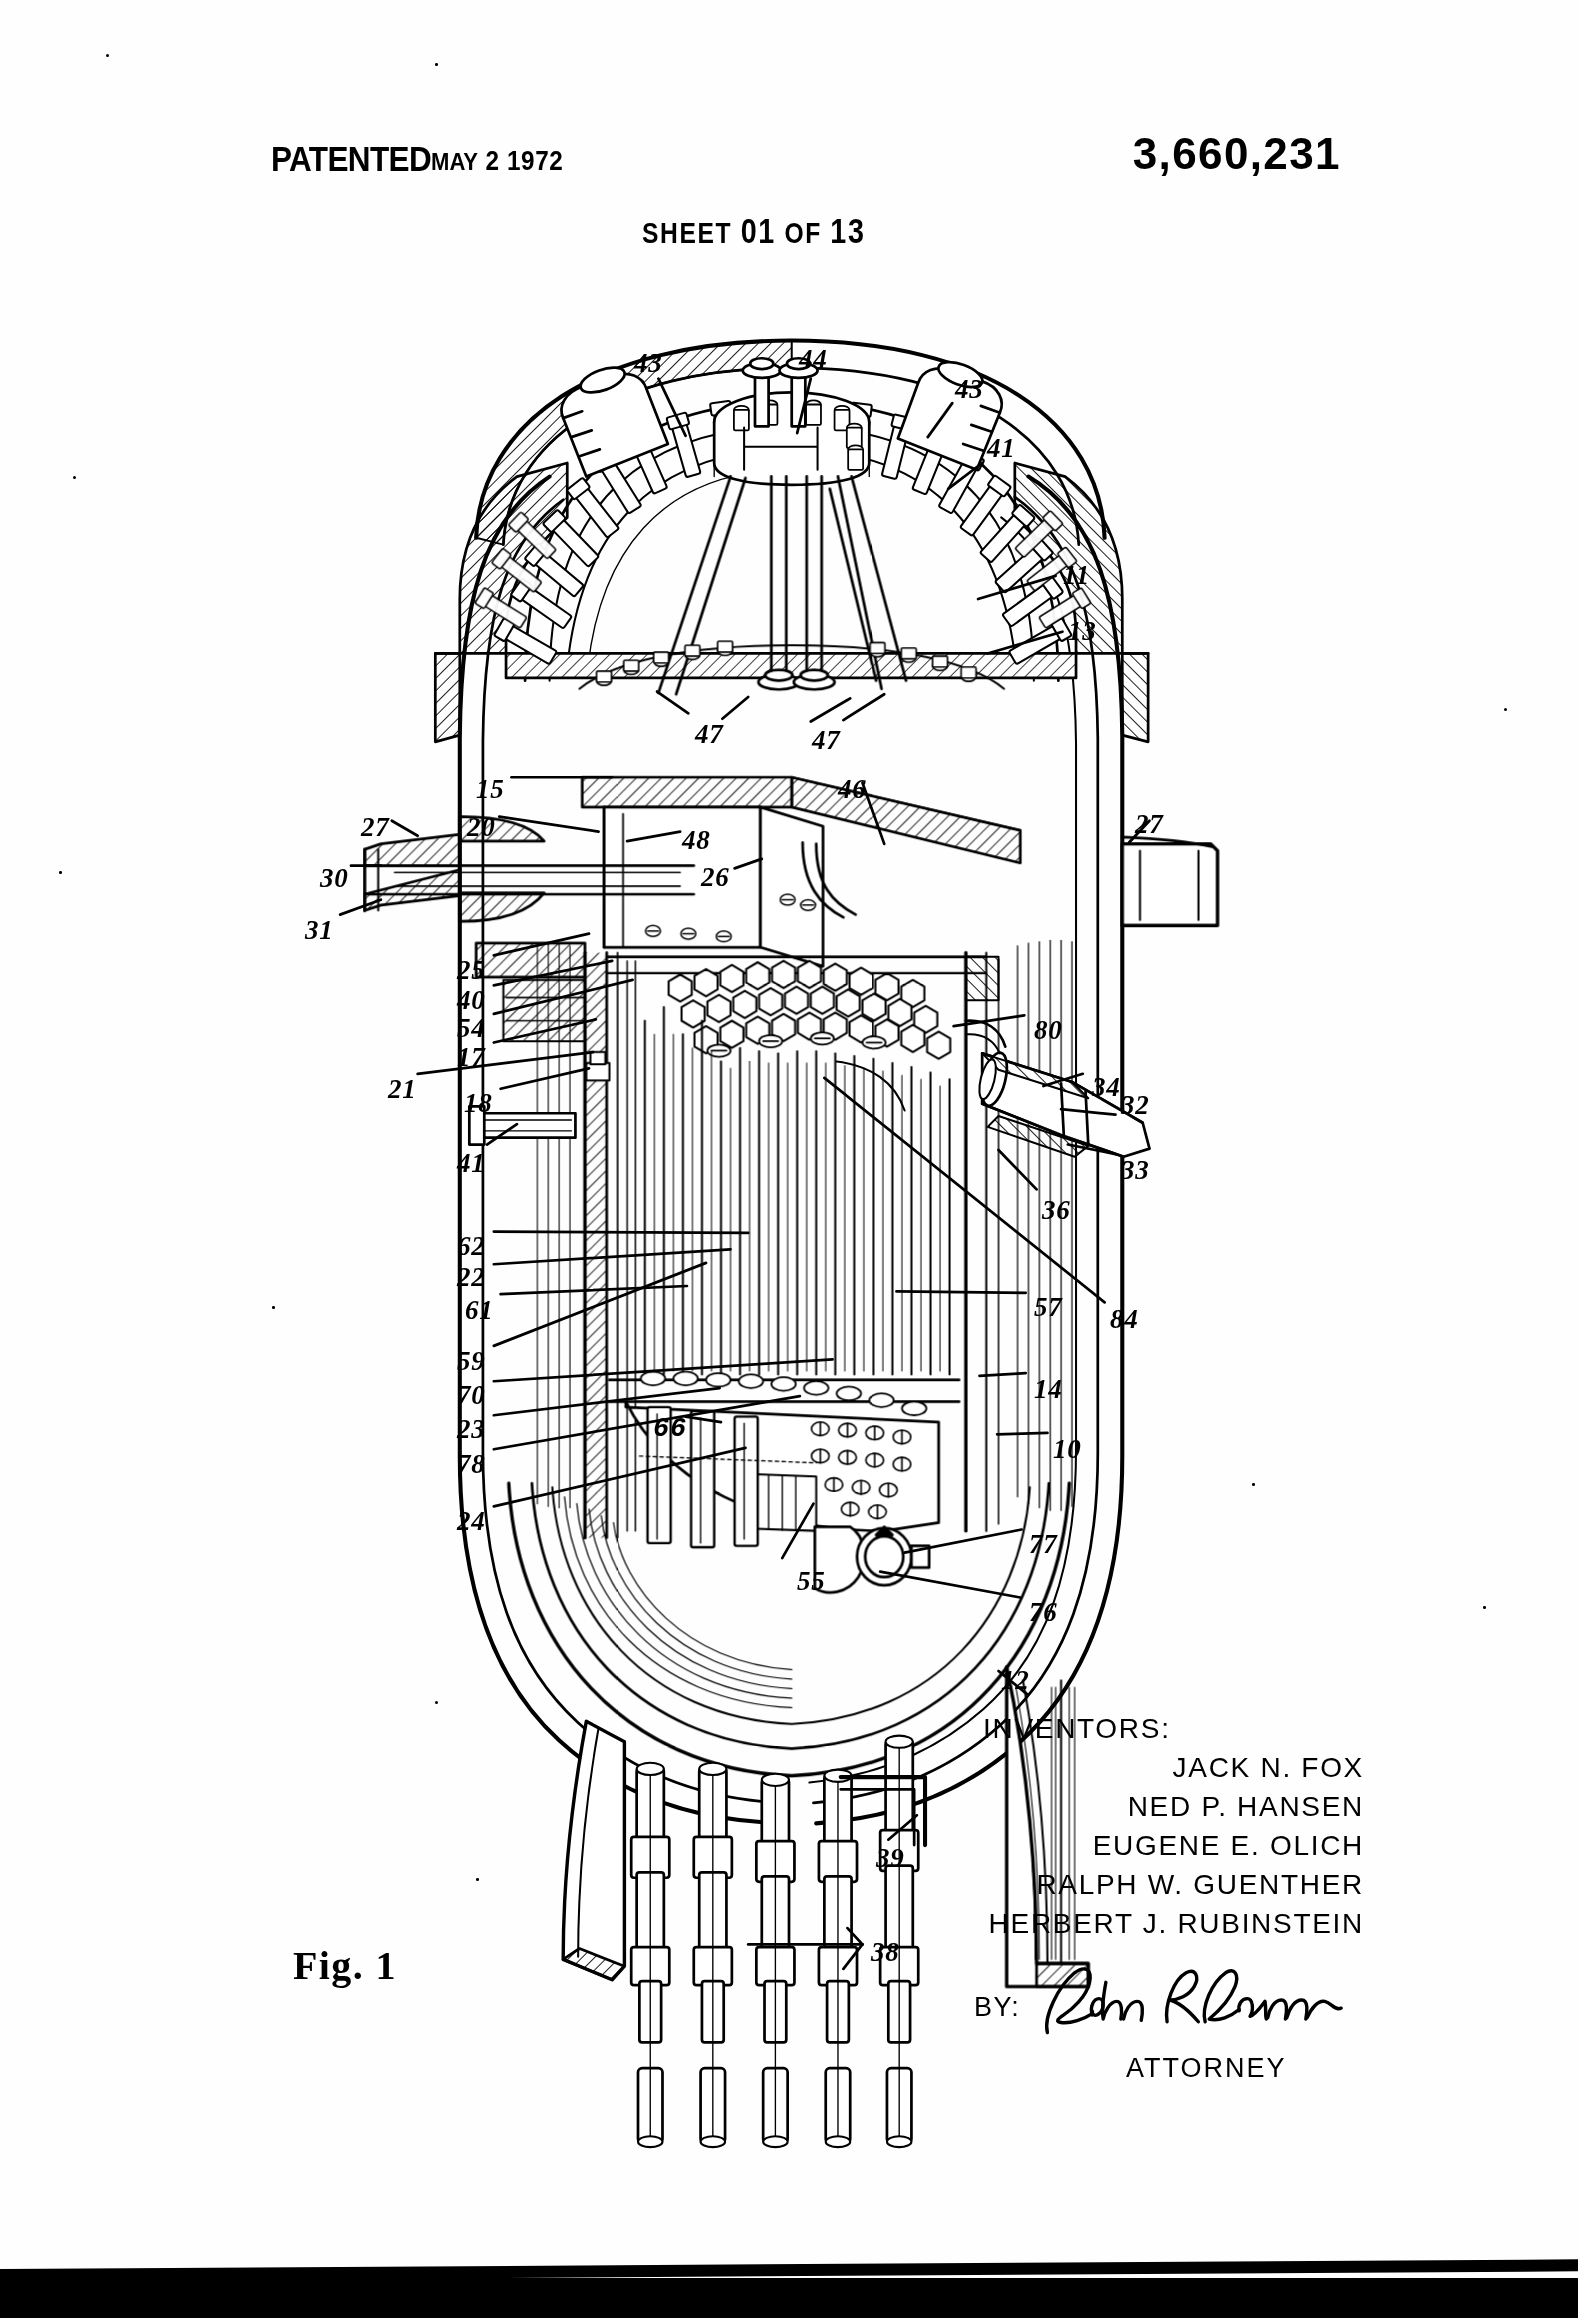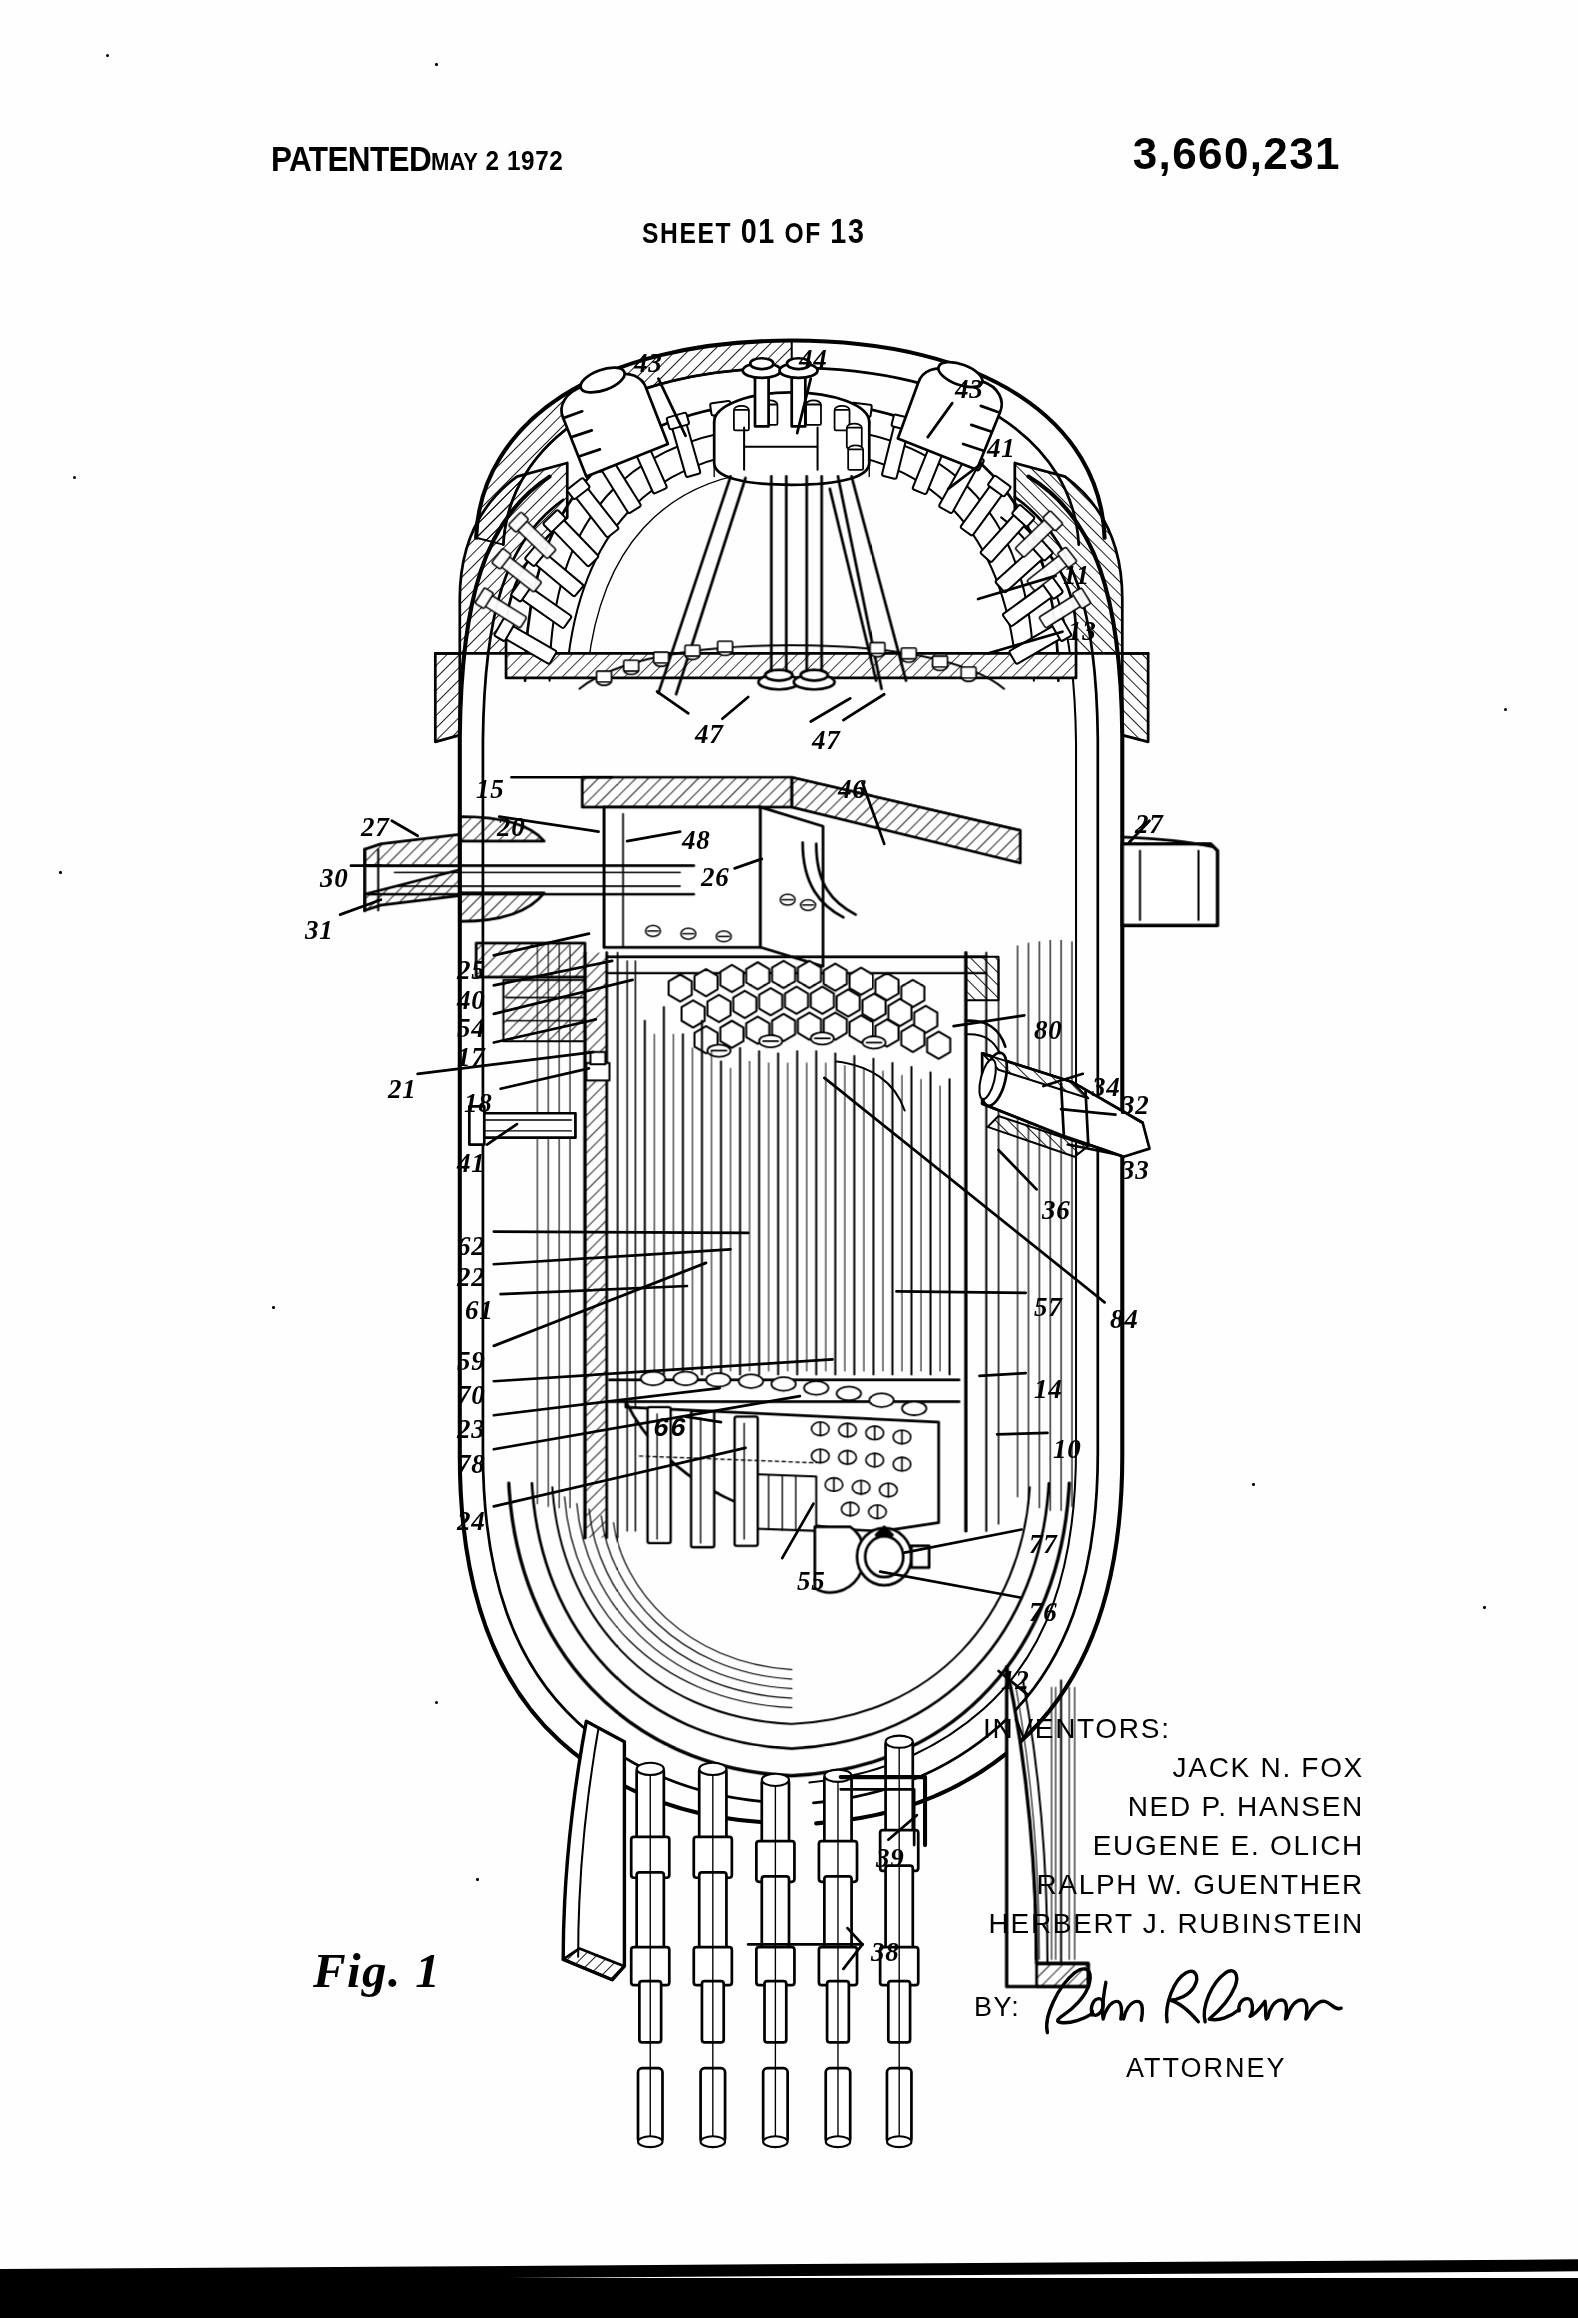--- a/index.html
+++ b/index.html
@@ -53,25 +53,24 @@
     font-size:30px;
     letter-spacing:2px;
     transform:scaleX(0.82);
     transform-origin:left top;
     white-space:nowrap;
   }
   .hdr-sheet .big{font-size:35px;}
 
   
   .fig-caption{
-    position:absolute; left:313px; top:1942px;
+    position:absolute; left:293px; top:1942px;
     font-family:"Liberation Serif", serif;
-    font-style:italic;
     font-weight:700;
-    font-size:49px;
+    font-size:40px;
     letter-spacing:1.4px;
     white-space:nowrap;
   }
 
   
   .inv-block{
     position:absolute; left:983px; top:1709px;
     font-family:"Liberation Sans", sans-serif;
     font-size:28px;
     letter-spacing:1.7px;
@@ -953,21 +952,21 @@
       <div class="lbl" style="left: 799px; top: 346px;">44</div>
       <div class="lbl" style="left: 955px; top: 376px;">43</div>
       <div class="lbl" style="left: 987px; top: 435px;">41</div>
       <div class="lbl" style="left: 1063px; top: 562px;">11</div>
       <div class="lbl" style="left: 1068px; top: 618px;">13</div>
       <div class="lbl" style="left: 695px; top: 721px;">47</div>
       <div class="lbl" style="left: 812px; top: 727px;">47</div>
       <div class="lbl" style="left: 476px; top: 776px;">15</div>
       <div class="lbl" style="left: 838px; top: 776px;">46</div>
       <div class="lbl" style="left: 361px; top: 814px;">27</div>
-      <div class="lbl" style="left: 467px; top: 814px; margin-left: 30px;">20</div>
+      <div class="lbl" style="left: 467px; top: 814px;">20</div>
       <div class="lbl" style="left: 682px; top: 827px;">48</div>
       <div class="lbl" style="left: 1135px; top: 811px;">27</div>
       <div class="lbl" style="left: 320px; top: 865px;">30</div>
       <div class="lbl" style="left: 701px; top: 864px;">26</div>
       <div class="lbl" style="left: 305px; top: 917px;">31</div>
       <div class="lbl" style="left: 457px; top: 957px;">25</div>
       <div class="lbl" style="left: 457px; top: 987px;">40</div>
       <div class="lbl" style="left: 1034px; top: 1017px;">80</div>
       <div class="lbl" style="left: 457px; top: 1015px;">54</div>
       <div class="lbl" style="left: 457px; top: 1044px;">17</div>

